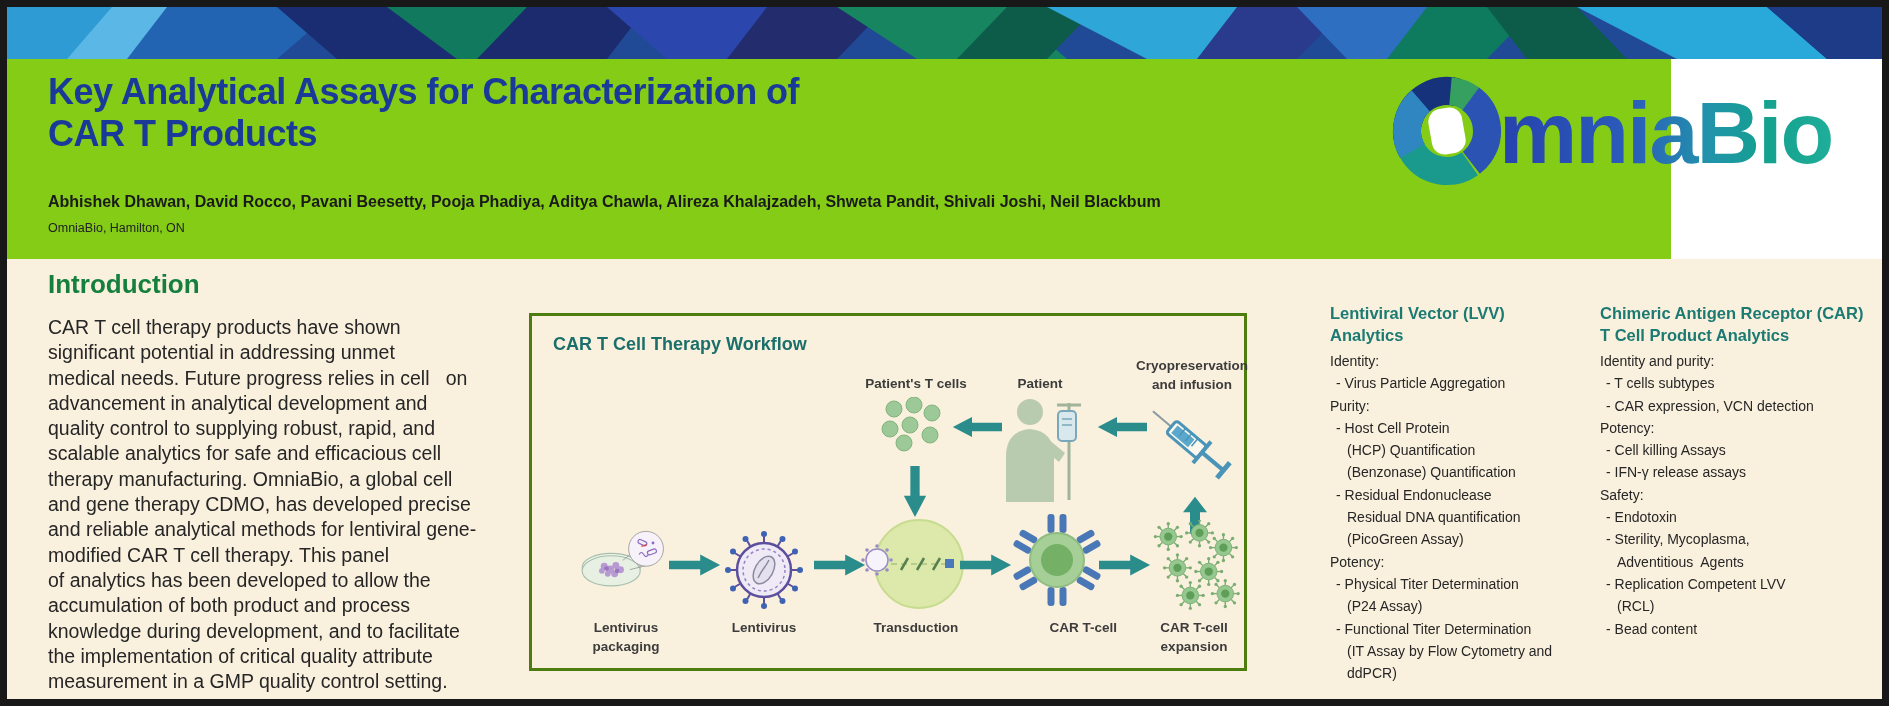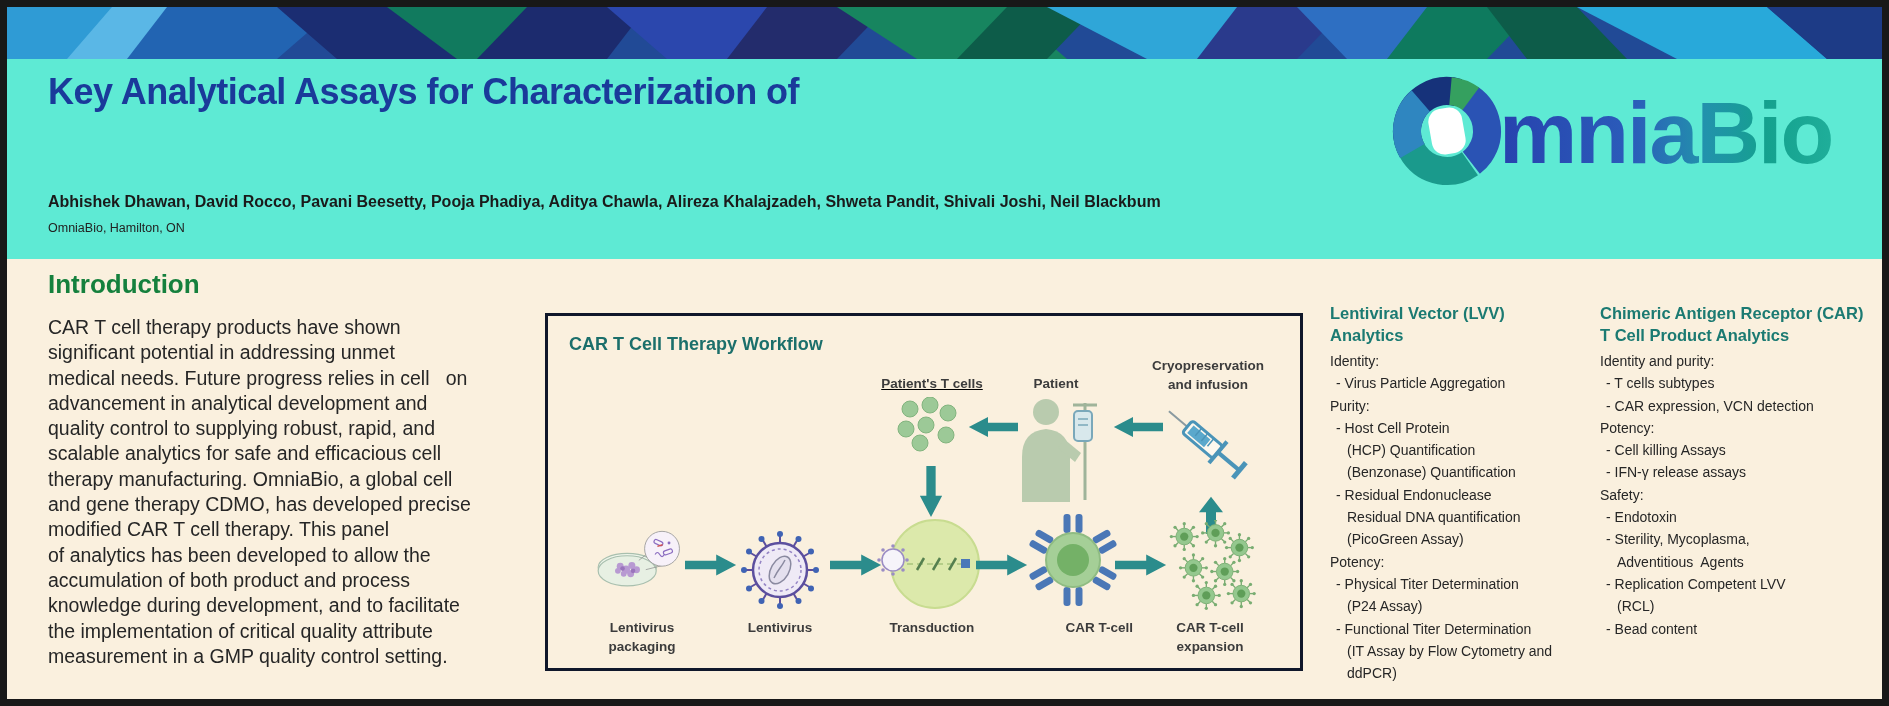--- a/index.html
+++ b/index.html
@@ -1,37 +1,37 @@
 <!DOCTYPE html>
 <html><head>
 <meta charset="utf-8">
 <style>
   html,body{margin:0;padding:0;}
   body{width:1889px;height:706px;background:#181818;position:relative;font-family:"Liberation Sans",sans-serif;}
   .page{position:absolute;left:7px;top:7px;width:1875px;height:692px;background:#ffffff;overflow:hidden;}
   .banner{display:block;width:1875px;height:52px;}
-  .header{position:absolute;left:0;top:52px;width:1875px;height:200px;background:#5eead4;}
+  .header{position:absolute;left:0;top:52px;width:1664px;height:200px;background:#84cc16;}
   .title{position:absolute;left:41px;top:12px;font-size:36px;font-weight:bold;color:#1a3a9a;line-height:42px;letter-spacing:-0.5px;}
   .authors{position:absolute;left:41px;top:134px;font-size:16px;font-weight:bold;color:#1a1a1a;text-align:right;}
   .affiliation{position:absolute;left:41px;top:162px;font-size:12.5px;color:#222;}
   .logo{position:absolute;left:1384px;top:16px;width:480px;height:112px;}
   .content{position:absolute;left:0;top:252px;width:1875px;height:440px;background:#faf0de;}
   .intro-h{position:absolute;left:41px;top:10px;font-size:26px;font-weight:bold;color:#15803d;margin:0;}
   .intro-text{position:absolute;left:41px;top:56px;font-size:19.5px;color:#262626;line-height:25.3px;}
   .iline{white-space:pre;}
-  .wfbox{position:absolute;left:538px;top:54px;width:712px;height:352px;border:3px solid #0f172a;background:#faf0de;padding-left:40px;}
+  .wfbox{position:absolute;left:522px;top:54px;width:712px;height:352px;border:3px solid #4d7c0f;background:#faf0de;}
   .wftitle{position:absolute;left:21px;top:18px;font-size:18px;font-weight:bold;color:#1b6f6b;}
   .tstage,.bstage{position:absolute;text-align:center;transform:translateX(-50%);}
   .slabel{font-size:13.5px;font-weight:bold;color:#3c3c3c;line-height:19px;}
   .tstage .slabel{margin-bottom:4px;}
   .bstage .slabel{margin-top:6px;}
   .bicon{height:92px;display:flex;align-items:flex-end;justify-content:center;}
   .ticon{display:flex;justify-content:center;}
   .ar{position:absolute;}
-  #st-tcells{left:384px;top:58px;width:120px;text-decoration:underline;}
+  #st-tcells{left:384px;top:58px;width:120px;}
   #st-patient{left:508px;top:58px;width:110px;}
   #st-cryo{left:660px;top:40px;width:130px;}
   #st-pack{left:94px;top:204px;width:90px;}
   #st-lenti{left:232px;top:204px;width:120px;}
   #st-trans{left:384px;top:204px;width:130px;}
   #st-cart{left:525px;top:204px;width:120px;text-align:right;}
   #st-exp{left:662px;top:204px;width:100px;}
   #ar-l1{left:420px;top:99px;}
   #ar-l2{left:565px;top:99px;}
   #ar-down{left:370px;top:150px;}
@@ -71,20 +71,21 @@
     <polygon points="1290,0 1420,0 1470,52 1340,52" fill="#2e6fc2"></polygon>
     <polygon points="1420,0 1530,0 1480,52 1380,52" fill="#0e7a5e"></polygon>
     <polygon points="1480,0 1570,0 1620,52 1520,52" fill="#0d5c49"></polygon>
     <polygon points="1570,0 1760,0 1820,52 1670,52" fill="#28a9da"></polygon>
     <polygon points="1760,0 1875,0 1875,52 1820,52" fill="#1d3b86"></polygon>
   </svg>
 
   <div class="header">
     <div class="title">
       <div>Key Analytical Assays for Characterization of</div>
+      <div>CAR T Products</div>
     </div>
     <div class="authors">Abhishek Dhawan, David Rocco, Pavani Beesetty, Pooja Phadiya, Aditya Chawla, Alireza Khalajzadeh, Shweta Pandit, Shivali Joshi, Neil Blackbum</div>
     <div class="affiliation">OmniaBio, Hamilton, ON</div>
 
     <svg class="logo" viewBox="0 0 480 112">
       <defs>
         <linearGradient id="lg" x1="0" y1="0" x2="1" y2="0">
           <stop offset="0" stop-color="#2742ae"></stop>
           <stop offset="0.40" stop-color="#2b5cba"></stop>
           <stop offset="0.62" stop-color="#2292ac"></stop>
@@ -111,20 +112,21 @@
     <div class="intro-text">
 
     <div class="iline">CAR T cell therapy products have shown</div>
         <div class="iline">significant potential in addressing unmet</div>
         <div class="iline">medical needs. Future progress relies in cell   on</div>
         <div class="iline">advancement in analytical development and</div>
         <div class="iline">quality control to supplying robust, rapid, and</div>
         <div class="iline">scalable analytics for safe and efficacious cell</div>
         <div class="iline">therapy manufacturing. OmniaBio, a global cell</div>
         <div class="iline">and gene therapy CDMO, has developed precise</div>
+        <div class="iline">and reliable analytical methods for lentiviral gene-</div>
         <div class="iline">modified CAR T cell therapy. This panel</div>
         <div class="iline">of analytics has been developed to allow the</div>
         <div class="iline">accumulation of both product and process</div>
         <div class="iline">knowledge during development, and to facilitate</div>
         <div class="iline">the implementation of critical quality attribute</div>
         <div class="iline">measurement in a GMP quality control setting.</div>
       </div>
 
     <div class="wfbox">
       <div class="wftitle">CAR T Cell Therapy Workflow</div>

